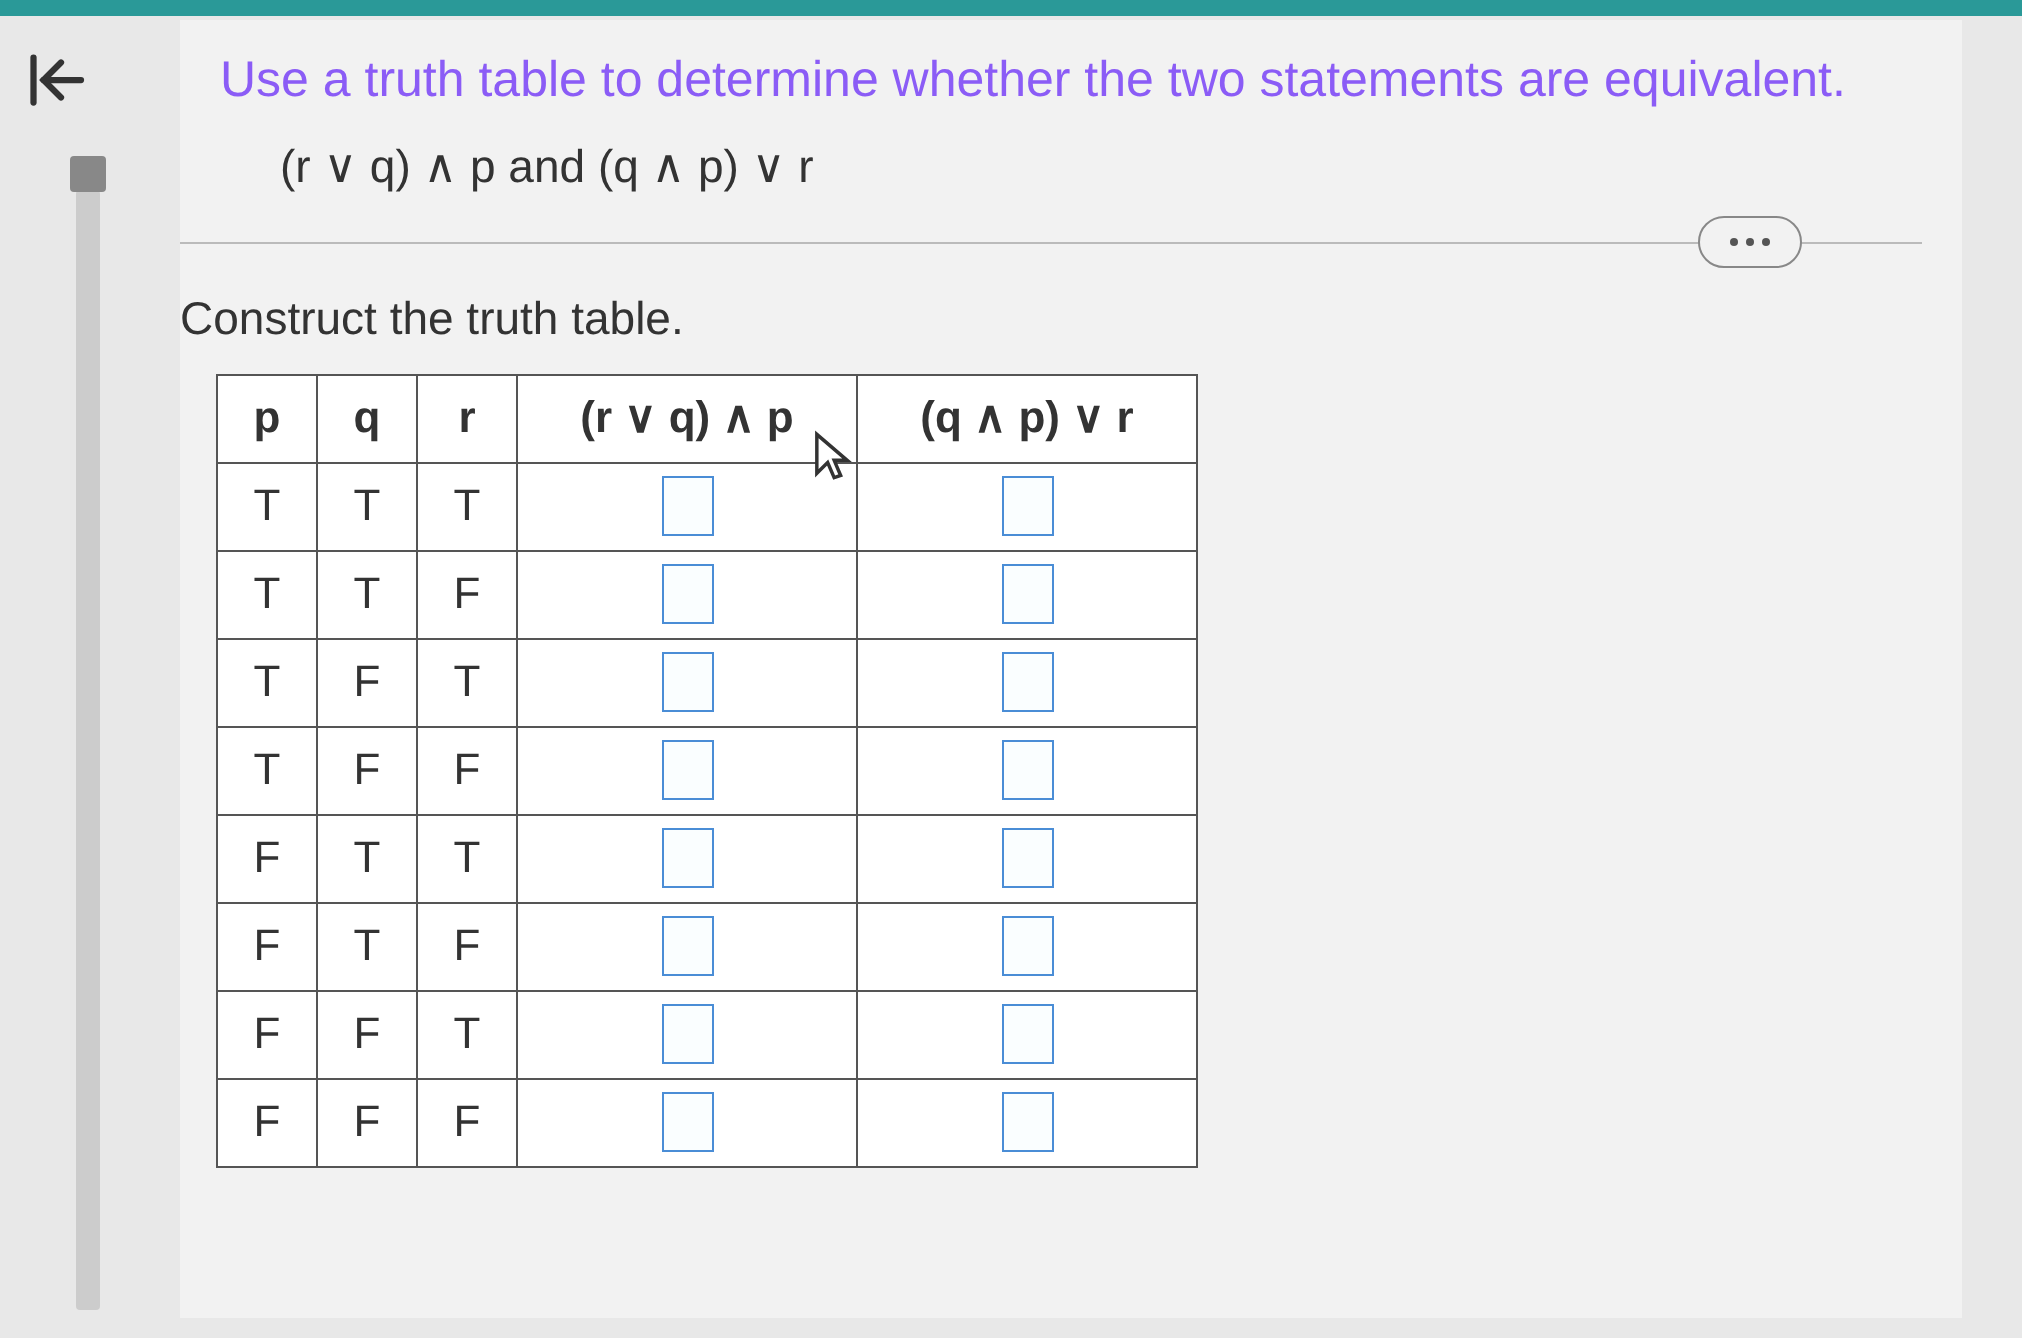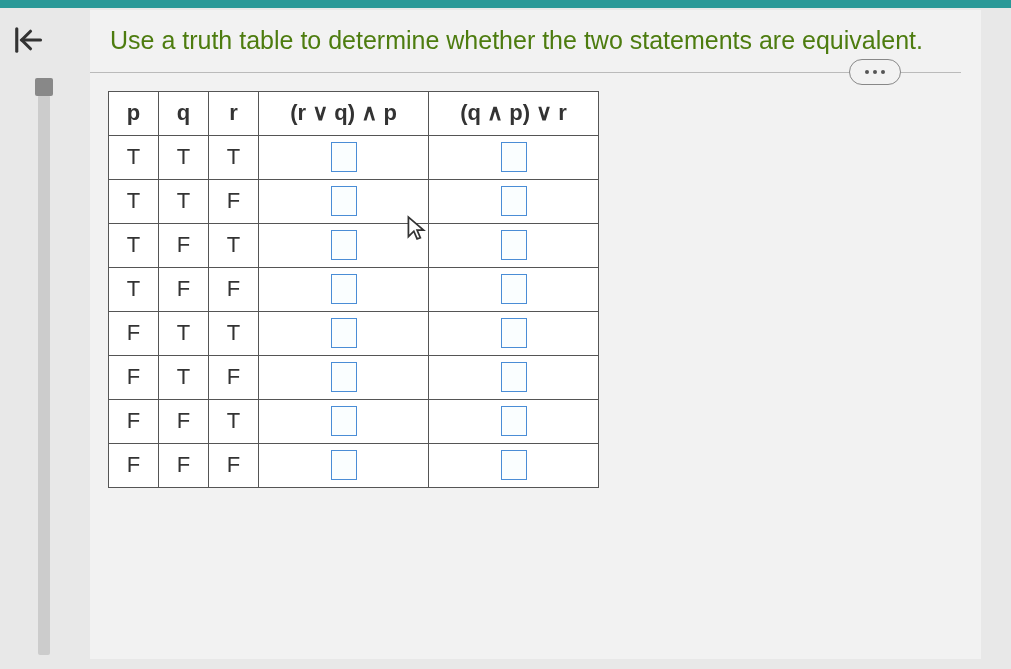--- a/index.html
+++ b/index.html
@@ -51,21 +51,21 @@
       position: absolute;
       top: 10px;
       left: 90px;
       right: 30px;
       bottom: 10px;
       background: #f2f2f2;
       padding: 12px 0 0 0;
     }
     .question {
       font-size: 25px;
-      color: #4d7c0f;
+      color: #8b5cf6;
       padding: 0 20px 6px 20px;
       line-height: 1.5;
     }
     .expr {
       font-size: 23px;
       color: #333;
       padding: 4px 20px 18px 50px;
     }
     .hr-wrap {
       position: relative;
@@ -147,30 +147,32 @@
     <polyline points="14 5, 7 12, 14 19"></polyline>
     <line x1="7" y1="12" x2="22" y2="12"></line>
   </svg>
 </div>
 
 <div class="left-rail"></div>
 <div class="left-rail-thumb"></div>
 
 <div class="content">
   <div class="question">Use a truth table to determine whether the two statements are equivalent.</div>
+  <div class="expr">(r ∨ q) ∧ p and (q ∧ p) ∨ r</div>
 
   <div class="hr-wrap">
     <hr class="hr-line">
     <div class="ellipsis-pill">
       <span></span>
       <span></span>
       <span></span>
     </div>
   </div>
 
+  <div class="instruction">Construct the truth table.</div>
 
   <div class="table-wrap">
     <table class="truth">
       <thead>
         <tr>
           <th class="col-narrow">p</th>
           <th class="col-narrow">q</th>
           <th class="col-narrow">r</th>
           <th class="col-wide">(r ∨ q) ∧ p</th>
           <th class="col-wide">(q ∧ p) ∨ r</th>

